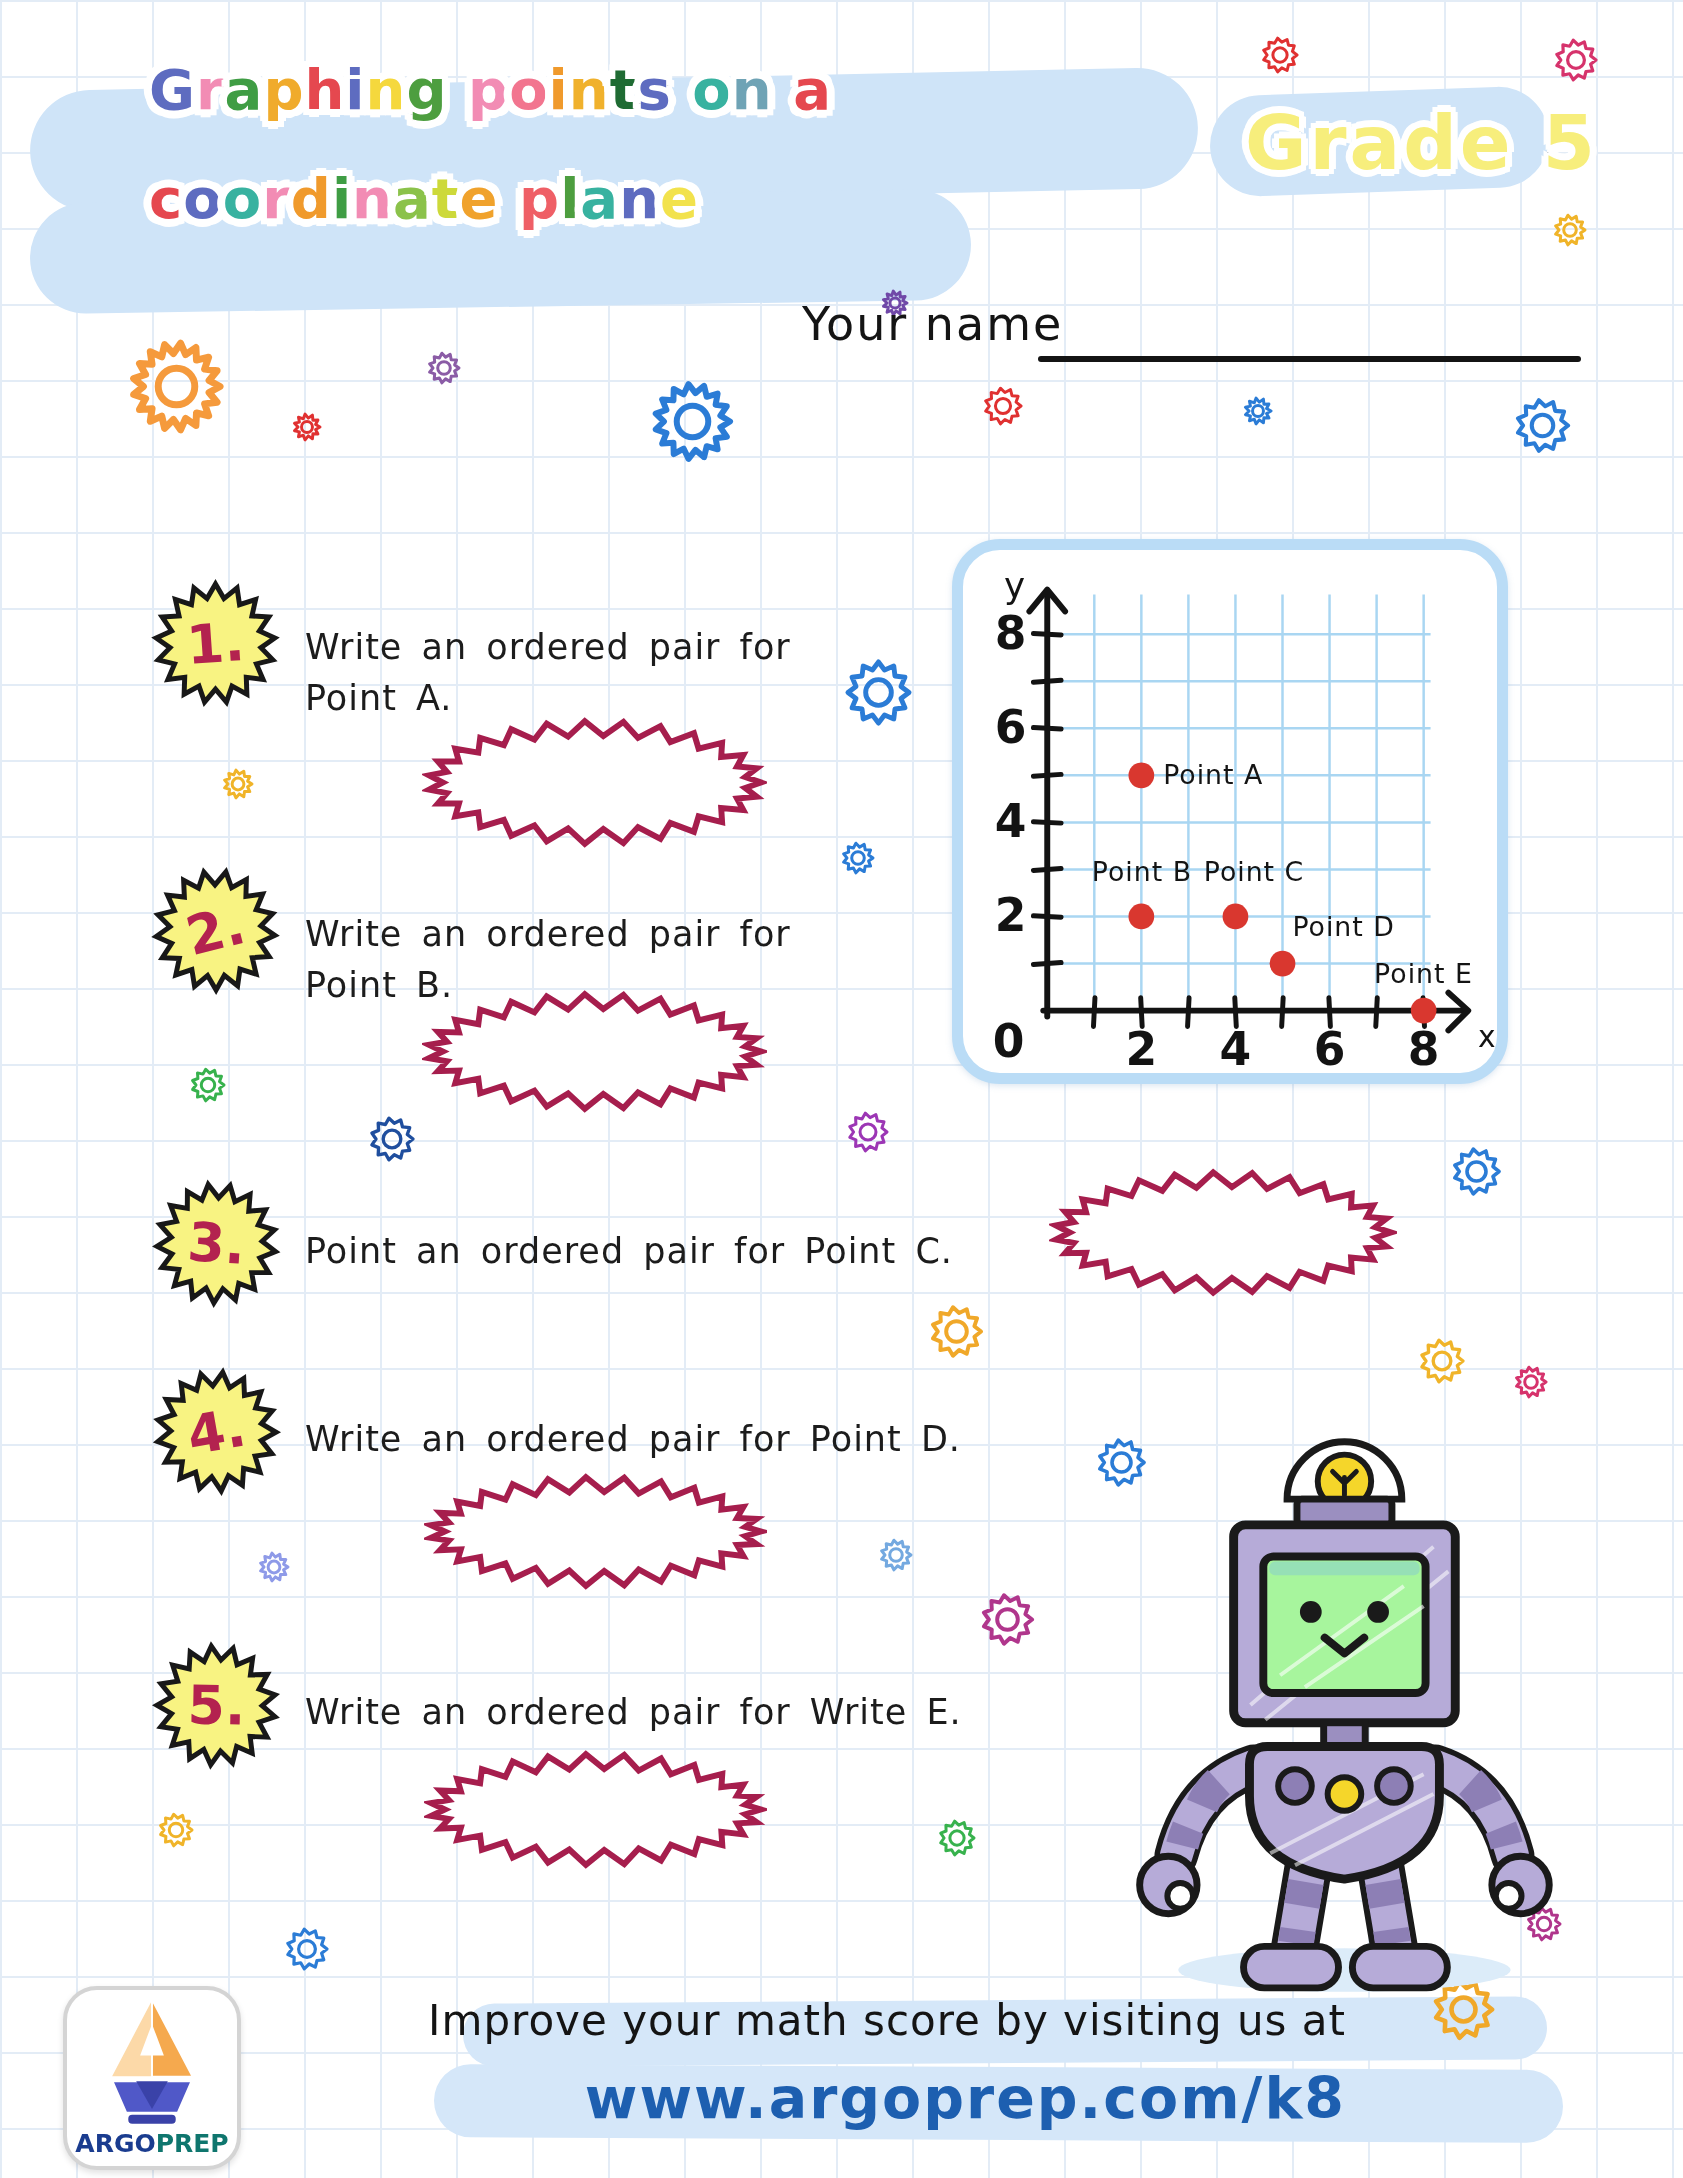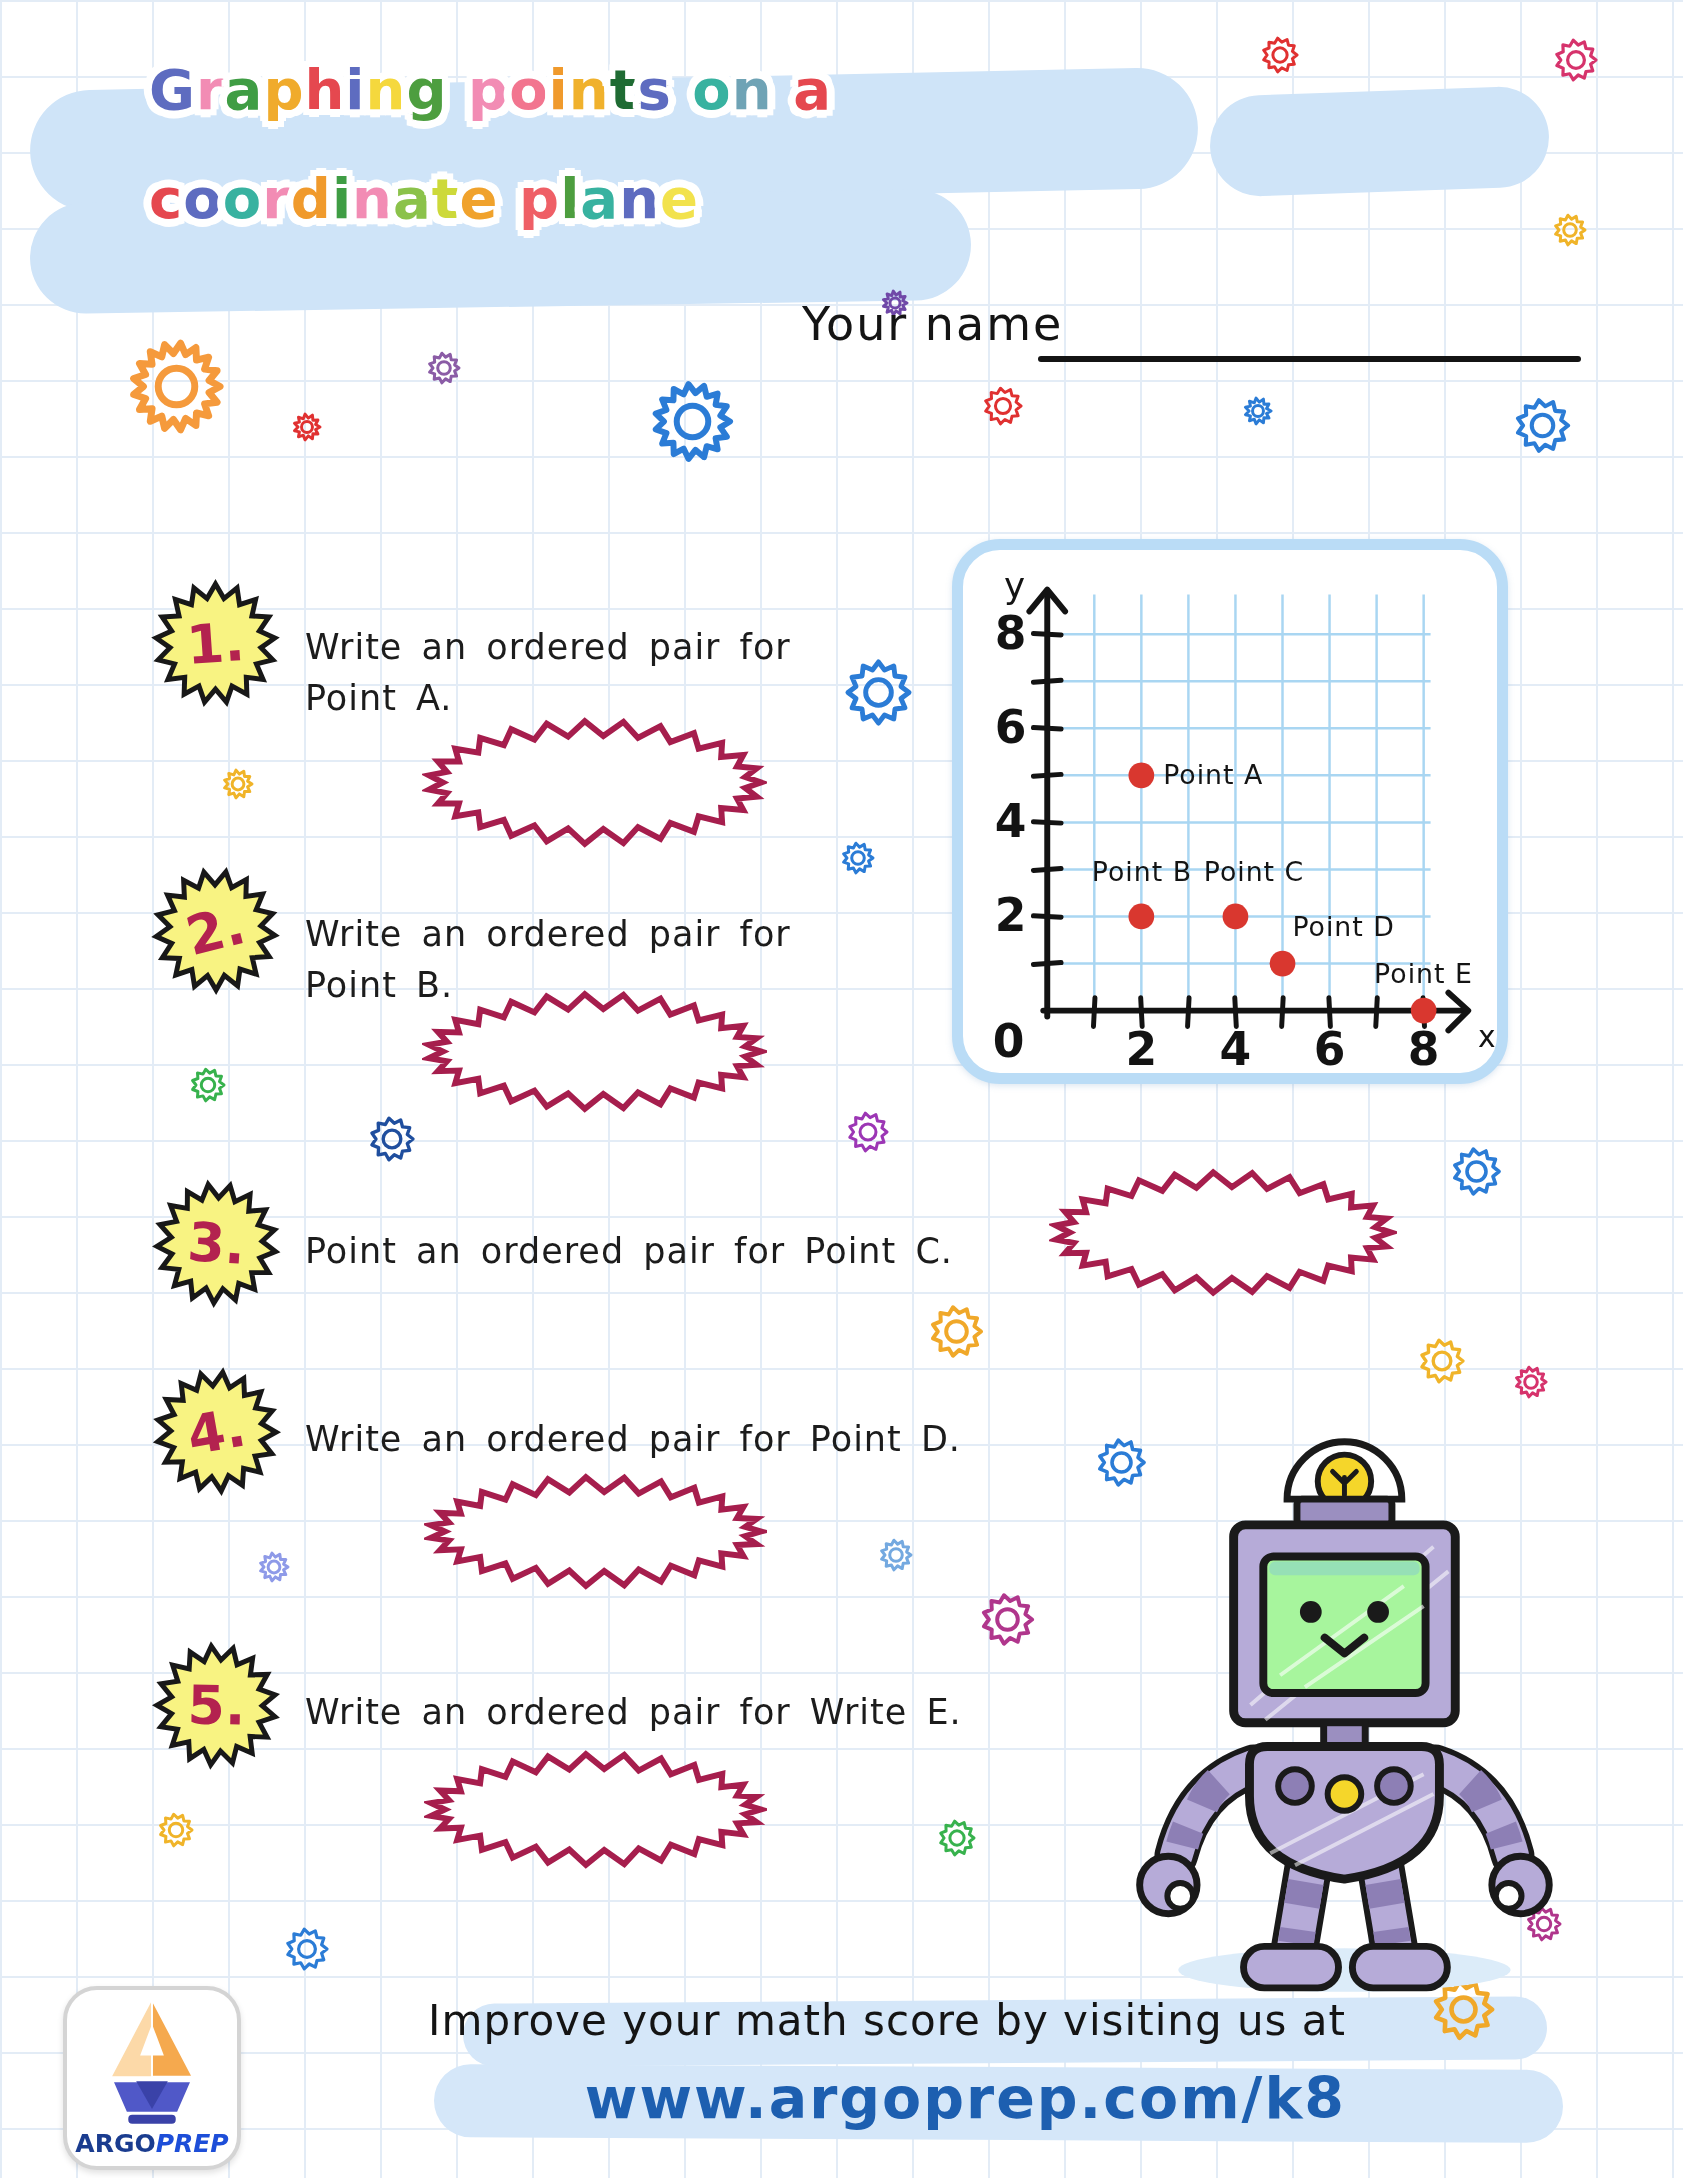--- a/index.html
+++ b/index.html
@@ -53,21 +53,21 @@
     border:11px solid #badcf6; border-radius:48px; box-shadow:0 2px 6px rgba(120,160,200,.25); }
 
   
   .footer-line1 { position:absolute; left:356px; top:1996px; width:990px; text-align:right; font-size:42px; color:#141414; letter-spacing:1px; }
   .footer-url { position:absolute; left:356px; top:2065px; width:990px; text-align:right; font-size:57px; font-weight:800; color:#1d5fb0; letter-spacing:2px; }
 
   
   .logo-card { position:absolute; left:63px; top:1986px; width:178px; height:184px; background:#fff;
     border:4px solid #d4d4d4; border-radius:34px; box-shadow:0 3px 6px rgba(0,0,0,.12); }
   .logo-text { position:absolute; left:0; top:139px; width:100%; text-align:center; font-size:25px; font-weight:800; letter-spacing:0px; }
-  .logo-argo { color:#1a3c8f; } .logo-prep { color:#1d4ed8;font-style:italic; }
+  .logo-argo { color:#1a3c8f; } .logo-prep { color:#0f766e; }
 
   .gear-layer, .robot-box { position:absolute; left:0; top:0; }
   .robot-box { left:1107px; top:1398px; width:465px; height:604px; }
   svg text { font-family:"DejaVu Sans","Liberation Sans",sans-serif; }
 </style>
 </head>
 <body>
 
 <div class="page">
 
@@ -195,20 +195,21 @@
         <circle cx="20" cy="20" r="6.72" fill="none" stroke="#b0368c" stroke-width="3"></circle>
       </svg>
       <svg width="65" height="65" viewBox="0 0 66 66" style="position: absolute; left: 1431px; top: 1977px;">
         <path d="M62.0,33.0L54.1,39.2L57.4,48.7L47.4,49.7L45.0,59.4L36.1,54.8L28.9,61.7L23.8,53.0L14.0,54.9L14.5,44.9L5.2,41.2L11.0,33.0L5.2,24.8L14.5,21.1L14.0,11.1L23.8,13.0L28.9,4.3L36.1,11.2L45.0,6.6L47.4,16.3L57.4,17.3L54.1,26.8Z" fill="none" stroke="#f0a829" stroke-width="4.64" stroke-linejoin="round"></path>
         <circle cx="33" cy="33" r="12.18" fill="none" stroke="#f0a829" stroke-width="4.64"></circle>
       </svg>
     </div>
 
   <div class="title-line title-l1" id="title-line1"><span class="letter" style="color: rgb(94, 108, 192);">G</span><span class="letter" style="color: rgb(242, 140, 180);">r</span><span class="letter" style="color: rgb(63, 157, 68);">a</span><span class="letter" style="color: rgb(240, 171, 44);">p</span><span class="letter" style="color: rgb(229, 72, 79);">h</span><span class="letter" style="color: rgb(94, 108, 192);">i</span><span class="letter" style="color: rgb(245, 216, 61);">n</span><span class="letter" style="color: rgb(77, 158, 63);">g</span><span class="letter"> </span><span class="letter" style="color: rgb(242, 140, 180);">p</span><span class="letter" style="color: rgb(242, 117, 143);">o</span><span class="letter" style="color: rgb(240, 154, 44);">i</span><span class="letter" style="color: rgb(240, 177, 44);">n</span><span class="letter" style="color: rgb(31, 107, 51);">t</span><span class="letter" style="color: rgb(94, 108, 192);">s</span><span class="letter"> </span><span class="letter" style="color: rgb(56, 178, 160);">o</span><span class="letter" style="color: rgb(111, 163, 181);">n</span><span class="letter"> </span><span class="letter" style="color: rgb(229, 72, 79);">a</span></div>
   <div class="title-line title-l2" id="title-line2"><span class="letter" style="color: rgb(229, 72, 79);">c</span><span class="letter" style="color: rgb(94, 108, 192);">o</span><span class="letter" style="color: rgb(56, 178, 160);">o</span><span class="letter" style="color: rgb(242, 140, 180);">r</span><span class="letter" style="color: rgb(240, 154, 44);">d</span><span class="letter" style="color: rgb(63, 157, 68);">i</span><span class="letter" style="color: rgb(242, 140, 180);">n</span><span class="letter" style="color: rgb(139, 194, 74);">a</span><span class="letter" style="color: rgb(205, 217, 58);">t</span><span class="letter" style="color: rgb(240, 162, 44);">e</span><span class="letter"> </span><span class="letter" style="color: rgb(239, 95, 102);">p</span><span class="letter" style="color: rgb(77, 158, 63);">l</span><span class="letter" style="color: rgb(56, 178, 160);">a</span><span class="letter" style="color: rgb(94, 108, 192);">n</span><span class="letter" style="color: rgb(242, 226, 76);">e</span></div>
+  <div class="grade-badge">Grade 5</div>
 
   <div class="name-label">Your name</div>
   <div class="name-line"></div>
 
 
   <div class="q-badge qb-1"><svg width="145" height="145" viewBox="0 0 146 146">
         <g transform="rotate(0 73 73)">
           <path d="M73.0,13.0L81.5,27.8L94.7,17.1L97.2,33.9L113.4,28.7L109.7,45.3L126.7,46.3L117.2,60.4L132.7,67.5L118.8,77.2L130.7,89.4L114.2,93.5L120.9,109.2L104.0,107.0L104.6,124.0L89.6,115.9L84.0,132.0L73.0,119.0L62.0,132.0L56.4,115.9L41.4,124.0L42.0,107.0L25.1,109.2L31.8,93.5L15.3,89.4L27.2,77.2L13.3,67.5L28.8,60.4L19.3,46.3L36.3,45.3L32.6,28.7L48.8,33.9L51.3,17.1L64.5,27.8Z" fill="#f8f382" stroke="#181818" stroke-width="5" stroke-linejoin="miter"></path>
         </g>
         <text x="73" y="73" text-anchor="middle" dominant-baseline="central" font-size="54" font-weight="bold" fill="#b3224f" transform="rotate(-4 73 73)">1.</text>

